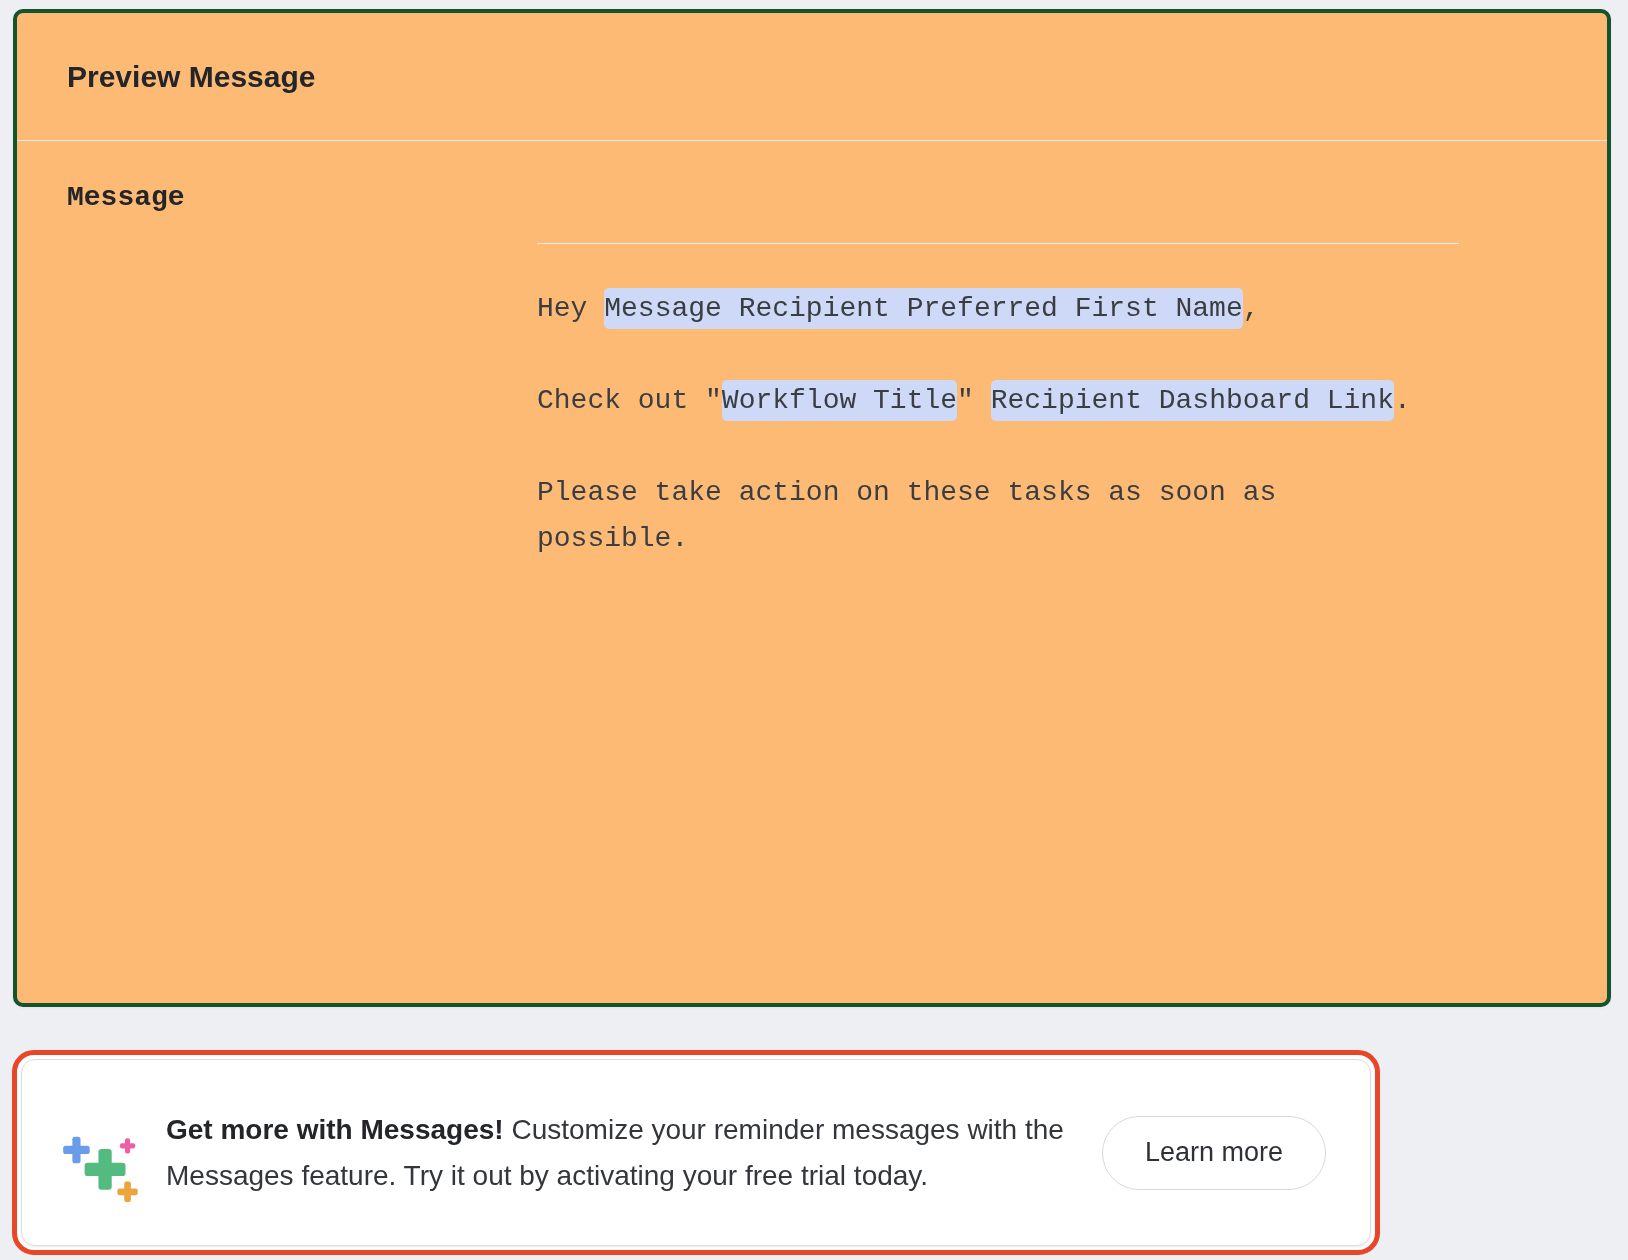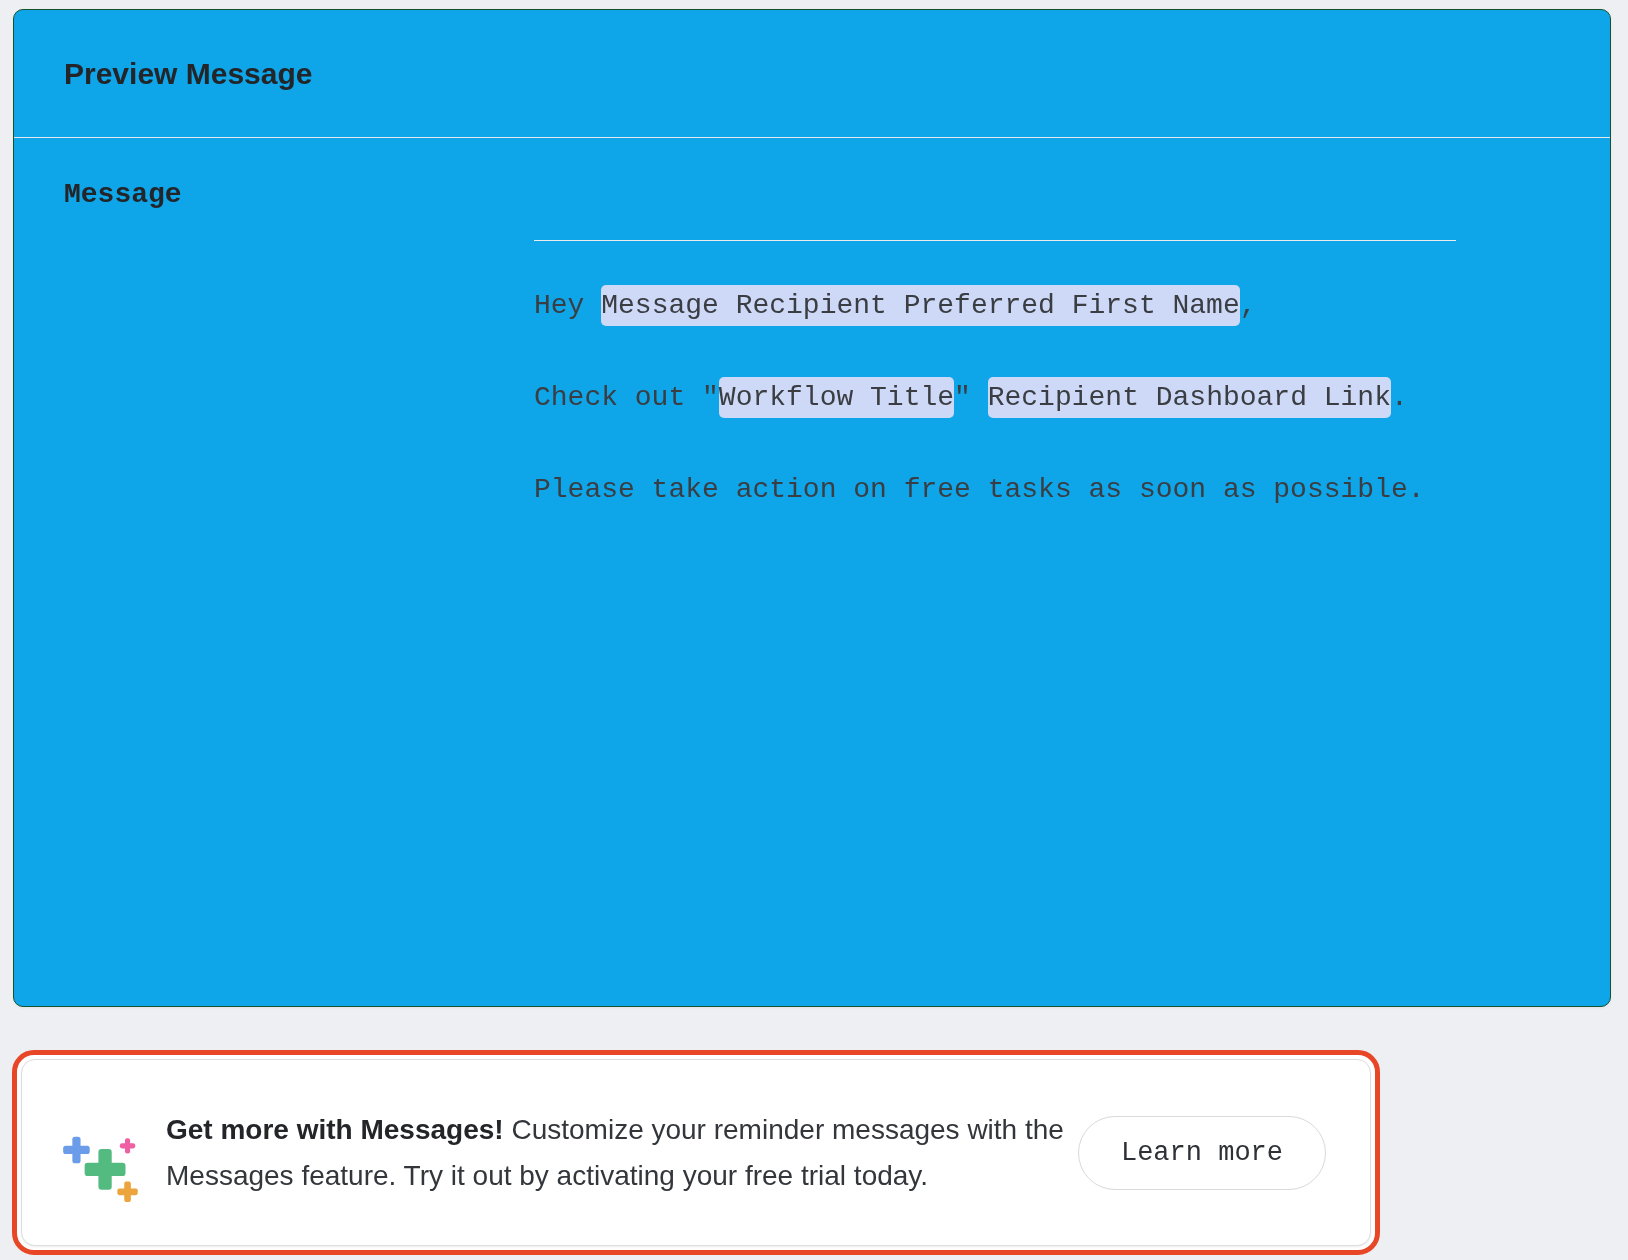--- a/index.html
+++ b/index.html
@@ -9,22 +9,22 @@
     overflow: hidden;
     font-family: "Liberation Sans", sans-serif;
     background: var(--page-bg, #edeff3);
   }
 
   
   .card {
     position: absolute;
     left: 13px; top: 9px;
     width: 1598px; height: 998px;
-    background: #0ea5e9;
-    border: 1px solid #14532d;
+    background: #fdba74;
+    border: 4px solid #14532d;
     border-radius: 10px;
     box-shadow: 0 1px 3px rgba(25,28,33,.05);
     overflow: hidden;
   }
   .card-header {
     height: 128px;
     display: flex; align-items: center;
     padding: 0 50px;
     font-size: 30px; font-weight: 700;
     color: #232529;
@@ -108,41 +108,41 @@
   }
   .banner-text .bold { font-weight: 700; color: #232529; }
   .learn-more {
     flex: none;
     margin-left: auto;
     height: 74px;
     padding: 0 42px;
     background: #ffffff;
     border: 1px solid #d7d9dd;
     border-radius: 37px;
-    font-family: Liberation Mono, monospace;
+    font-family: Liberation Sans, sans-serif;
     font-size: 27px;
     color: #2e3136;
     cursor: pointer;
   }
 </style>
 </head>
 <body style="--page-bg: #edeff3; --token-highlight: #cdd9f6; --banner-ring: #e74627; --plus-blue: #6b9ce9; --plus-pink: #ee5fa4; --plus-green: #53ba80; --plus-orange: #eca43d;">
 
 <div class="card">
   <div class="card-header">Preview Message</div>
 
 
   <div class="row row-message">
     <div class="row-label">Message</div>
     <div class="row-value">
       <div class="msg-divider"></div>
       <div class="msg-body">
           <p><span>Hey </span><span class="token">Message Recipient Preferred First Name</span><span>,</span></p>
           <p><span>Check out "</span><span class="token">Workflow Title</span><span>" </span><span class="token">Recipient Dashboard Link</span><span>.</span></p>
-          <p><span>Please take action on free tasks as soon as possible.</span></p>
+          <p><span>Please take action on these tasks as soon as possible.</span></p>
         </div>
     </div>
   </div>
 </div>
 
 <div class="banner-ring">
   <div class="banner-inner">
     <svg class="sparkle-svg" viewBox="0 0 90 100" aria-hidden="true">
       <g>
         <rect class="plus-blue" x="16" y="34" width="8" height="26" rx="2.5"></rect>

